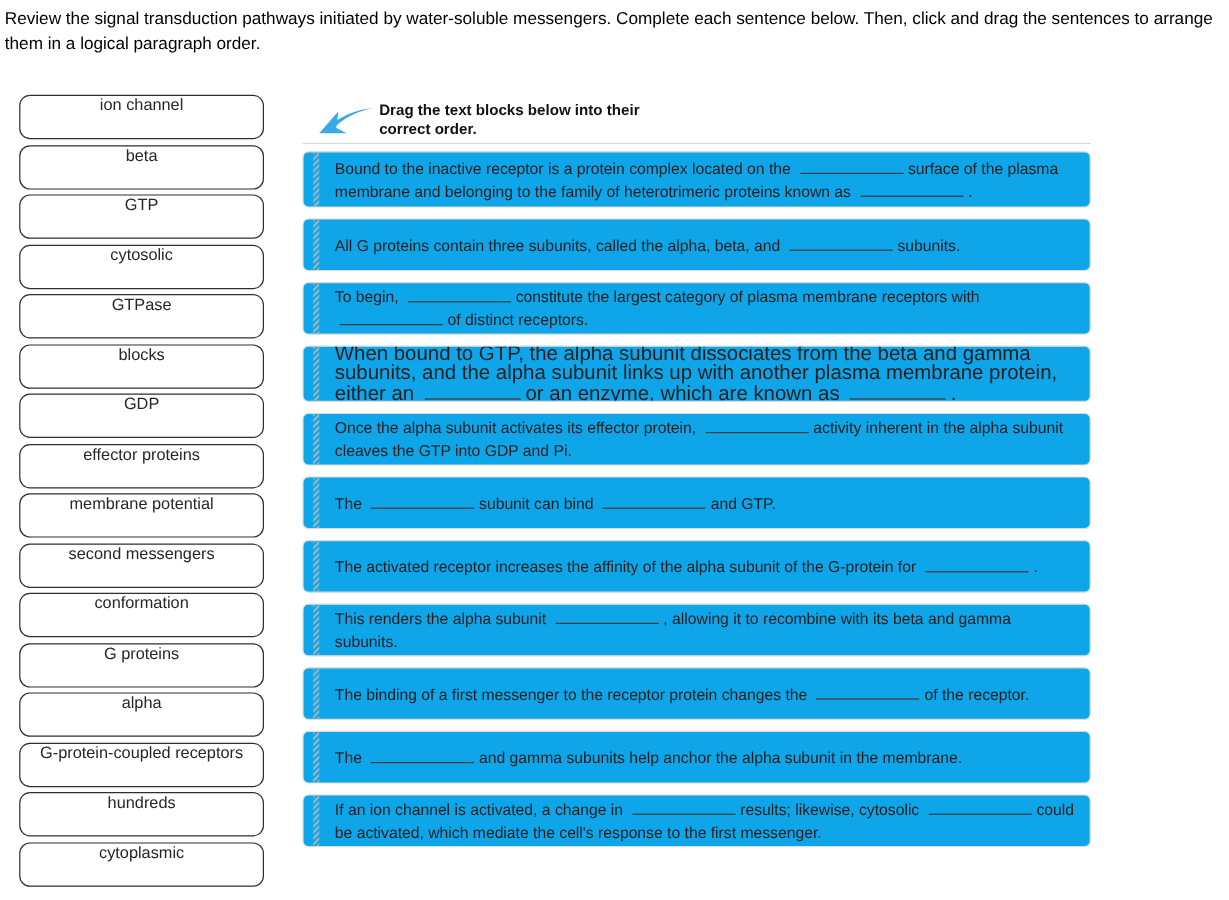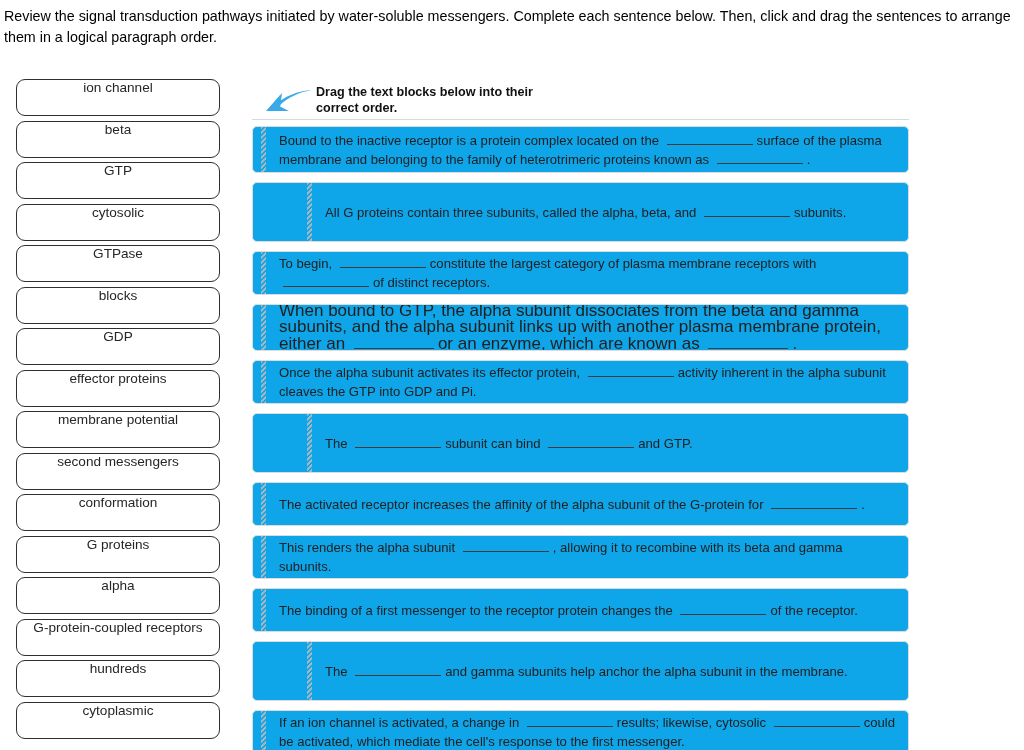--- a/index.html
+++ b/index.html
@@ -86,21 +86,21 @@
     border-radius: 5px;
     background: #0ea5e9;
     margin-bottom: 9px;
     display: flex;
     align-items: center;
     overflow: hidden;
     cursor: move;
   }
   .block.h3 { height: 47px; }
   .block.h2 { height: 44px; }
-  .block.h1 { height: 60px; padding-left: 46px; }
+  .block.h1 { height: 44px; }
 
   .drag-handle {
     flex: 0 0 10px;
     width: 10px;
     height: 100%;
     margin-left: 8px;
     background-image:
       linear-gradient(135deg, #b9b9b9 25%, transparent 25%, transparent 50%, #b9b9b9 50%, #b9b9b9 75%, transparent 75%);
     background-size: 5px 5px;
     background-repeat: repeat-y;

